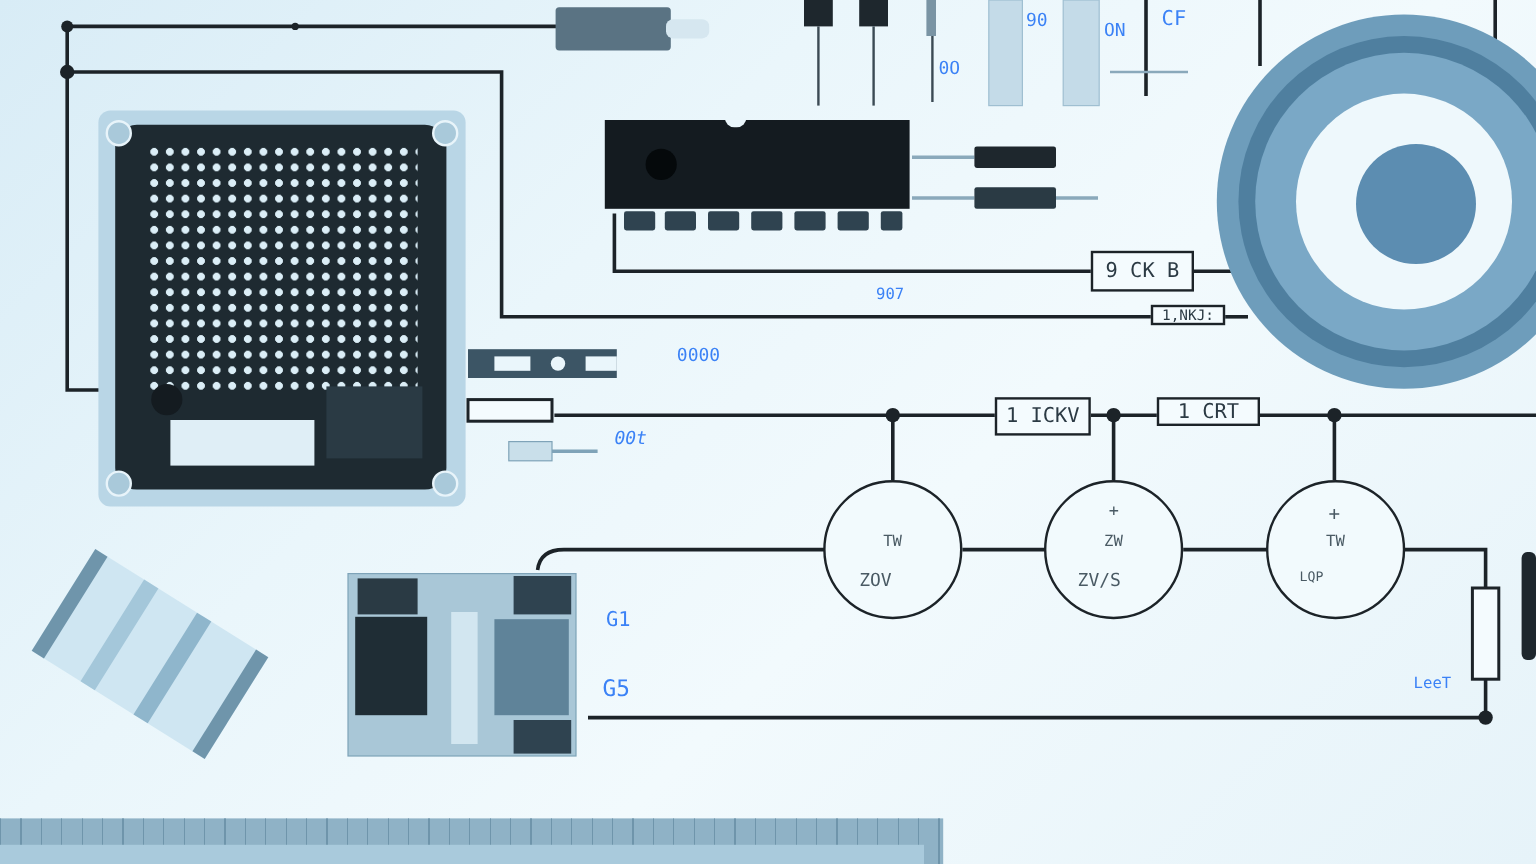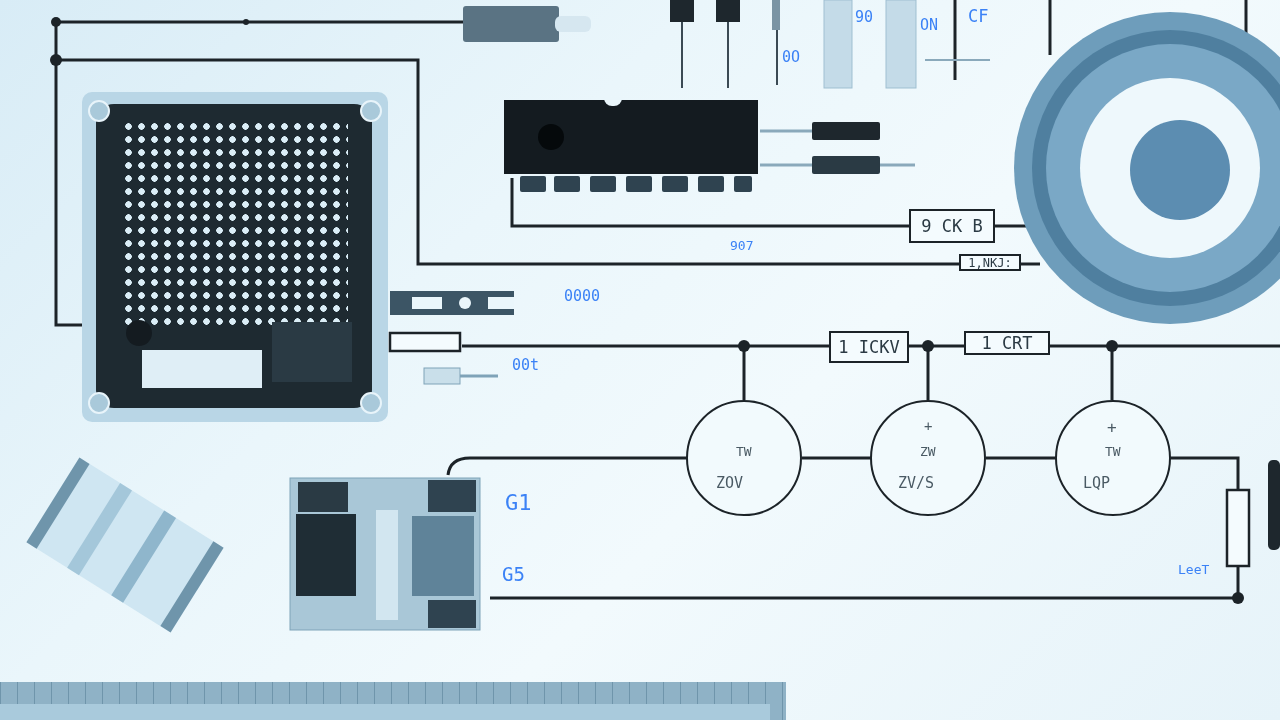--- a/index.html
+++ b/index.html
@@ -143,37 +143,37 @@
 <span class="lbl" style="left:968px; top:6px; font-size:17px;text-align:center;">CF</span>
 <span class="lbl" style="left:782px; top:48px;">0O</span>
 
 <div class="boxlbl" style="left:909px; top:209px; width:86px; height:34px;">9 CK B</div>
 <div class="boxlbl" style="left:959px; top:254px; width:62px; height:17px; font-size:12px;">1,NKJ:</div>
 <div class="boxlbl" style="left:795px; top:331px; width:80px; height:32px;margin-left:34px;">1 ICKV</div>
 <div class="boxlbl" style="left:964px; top:331px; width:86px; height:24px;">1 CRT</div>
 
 <span class="lbl" style="left:730px; top:238px; font-size:13px;">907</span>
 <span class="lbl" style="left:528px; top:287px;margin-left:36px;">0000</span>
-<span class="lbl" style="left:512px; top:356px;">00t</span>
+<span class="lbl" style="left:512px; top:356px;font-style:italic;">00t</span>
 
 <div class="circ" style="left:686px; top:400px;">
   <span class="t" style="left:42px; top:10px; font-size:14px;"></span>
   <span class="t" style="left:48px; top:42px; font-size:13px;">TW</span>
   <span class="t" style="left:28px; top:72px; font-size:15px;">ZOV</span>
 </div>
 <div class="circ" style="left:870px; top:400px;">
   <span class="t" style="left:52px; top:16px; font-size:14px;">+</span>
   <span class="t" style="left:48px; top:42px; font-size:13px;">ZW</span>
   <span class="t" style="left:26px; top:72px; font-size:15px;">ZV/S</span>
 </div>
 <div class="circ" style="left:1055px; top:400px;">
   <span class="t" style="left:50px; top:16px; font-size:16px;">+</span>
   <span class="t" style="left:48px; top:42px; font-size:13px;">TW</span>
-  <span class="t" style="left:26px; top:72px; font-size:15px;">LQP</span>
+  <span class="t" style="left:26px; top:72px; font-size:11px;">LQP</span>
 </div>
 
-<span class="lbl" style="left:505px; top:490px; font-size:22px;">G1</span>
+<span class="lbl" style="left:505px; top:507px; font-size:17px;">G1</span>
 <span class="lbl" style="left:502px; top:563px; font-size:19px;">G5</span>
 <span class="lbl" style="left:1178px; top:527px; font-size:13px;margin-top:35px;">LeeT</span>
 
 <div class="ruler">
   <div class="bottom"></div>
 </div>
 
 </body></html>

